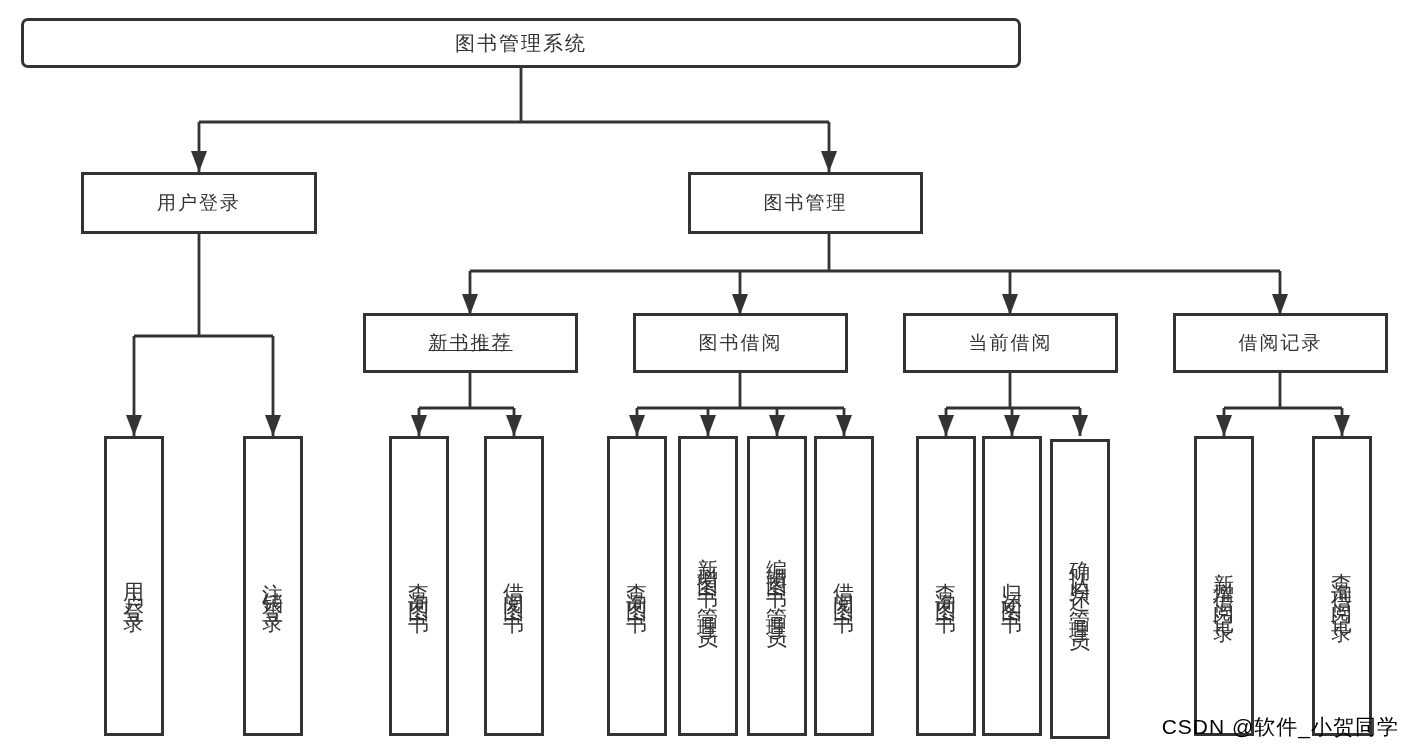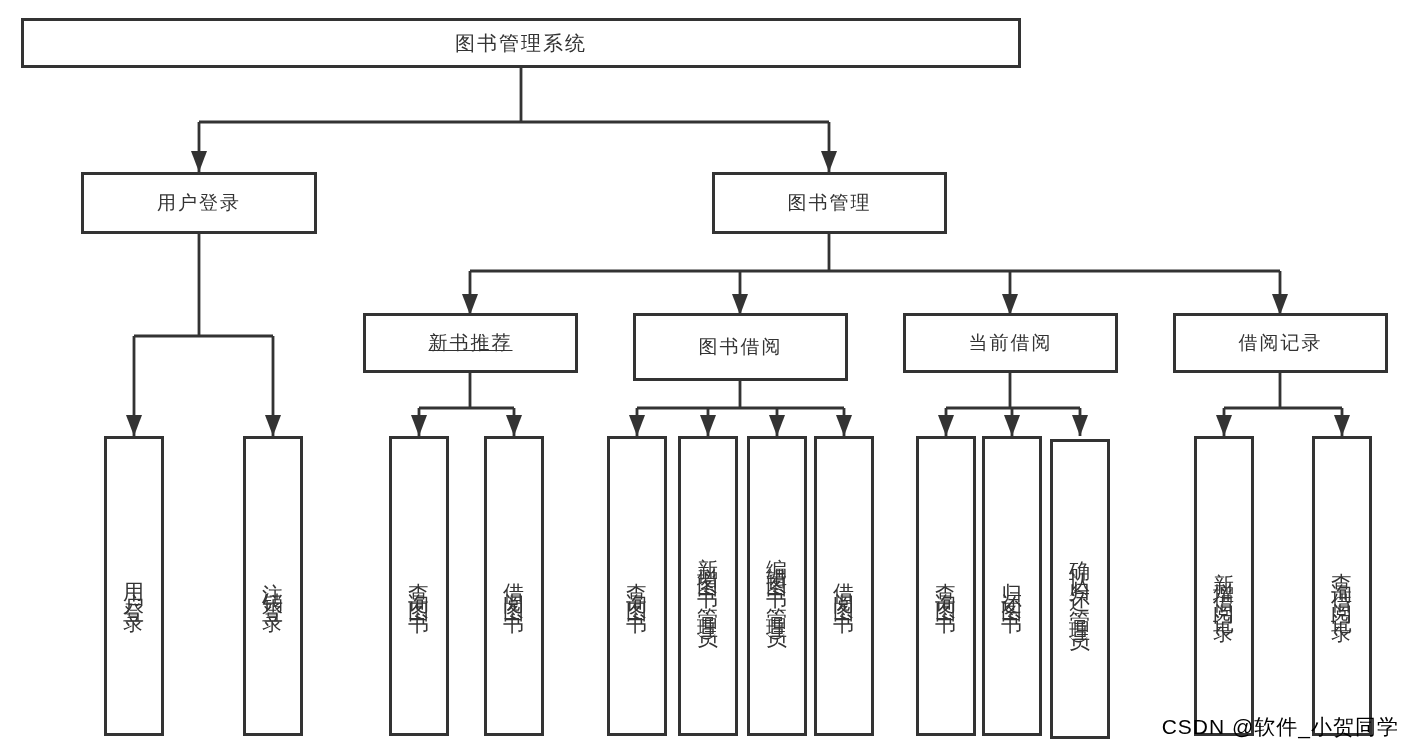--- a/index.html
+++ b/index.html
@@ -77,27 +77,27 @@
       <polygon points="769,415 785,415 777,436"></polygon>
       <polygon points="836,415 852,415 844,436"></polygon>
       <polygon points="938,415 954,415 946,436"></polygon>
       <polygon points="1004,415 1020,415 1012,436"></polygon>
       <polygon points="1072,415 1088,415 1080,436"></polygon>
       <polygon points="1216,415 1232,415 1224,436"></polygon>
       <polygon points="1334,415 1350,415 1342,436"></polygon>
     </g>
   </svg>
 
-  <div class="node h-node root-node" style="left:21px; top:18px; width:1000px; height:50px;">图书管理系统</div>
+  <div class="node h-node root-node" style="left:21px; top:18px; width:1000px; height:50px;border-radius:7px;">图书管理系统</div>
 
   <div class="node h-node" style="left:81px; top:172px; width:236px; height:62px;">用户登录</div>
-  <div class="node h-node" style="left:712px; top:172px; width:235px; height:62px;">图书管理</div>
+  <div class="node h-node" style="left:688px; top:172px; width:235px; height:62px;">图书管理</div>
 
   <div class="node h-node" style="left:363px; top:313px; width:215px; height:60px;text-decoration:underline;">新书推荐</div>
-  <div class="node h-node" style="left:633px; top:313px; width:215px; height:68px;">图书借阅</div>
+  <div class="node h-node" style="left:633px; top:313px; width:215px; height:60px;">图书借阅</div>
   <div class="node h-node" style="left:903px; top:313px; width:215px; height:60px;">当前借阅</div>
   <div class="node h-node" style="left:1173px; top:313px; width:215px; height:60px;">借阅记录</div>
 
   <div class="node leaf" style="left:104px; top:436px; width:60px; height:300px;">用户登录</div>
   <div class="node leaf" style="left:243px; top:436px; width:60px; height:300px;">注销登录</div>
 
   <div class="node leaf" style="left:389px; top:436px; width:60px; height:300px;">查询图书</div>
   <div class="node leaf" style="left:484px; top:436px; width:60px; height:300px;">借阅图书</div>
 
   <div class="node leaf" style="left:607px; top:436px; width:60px; height:300px;">查询图书</div>

